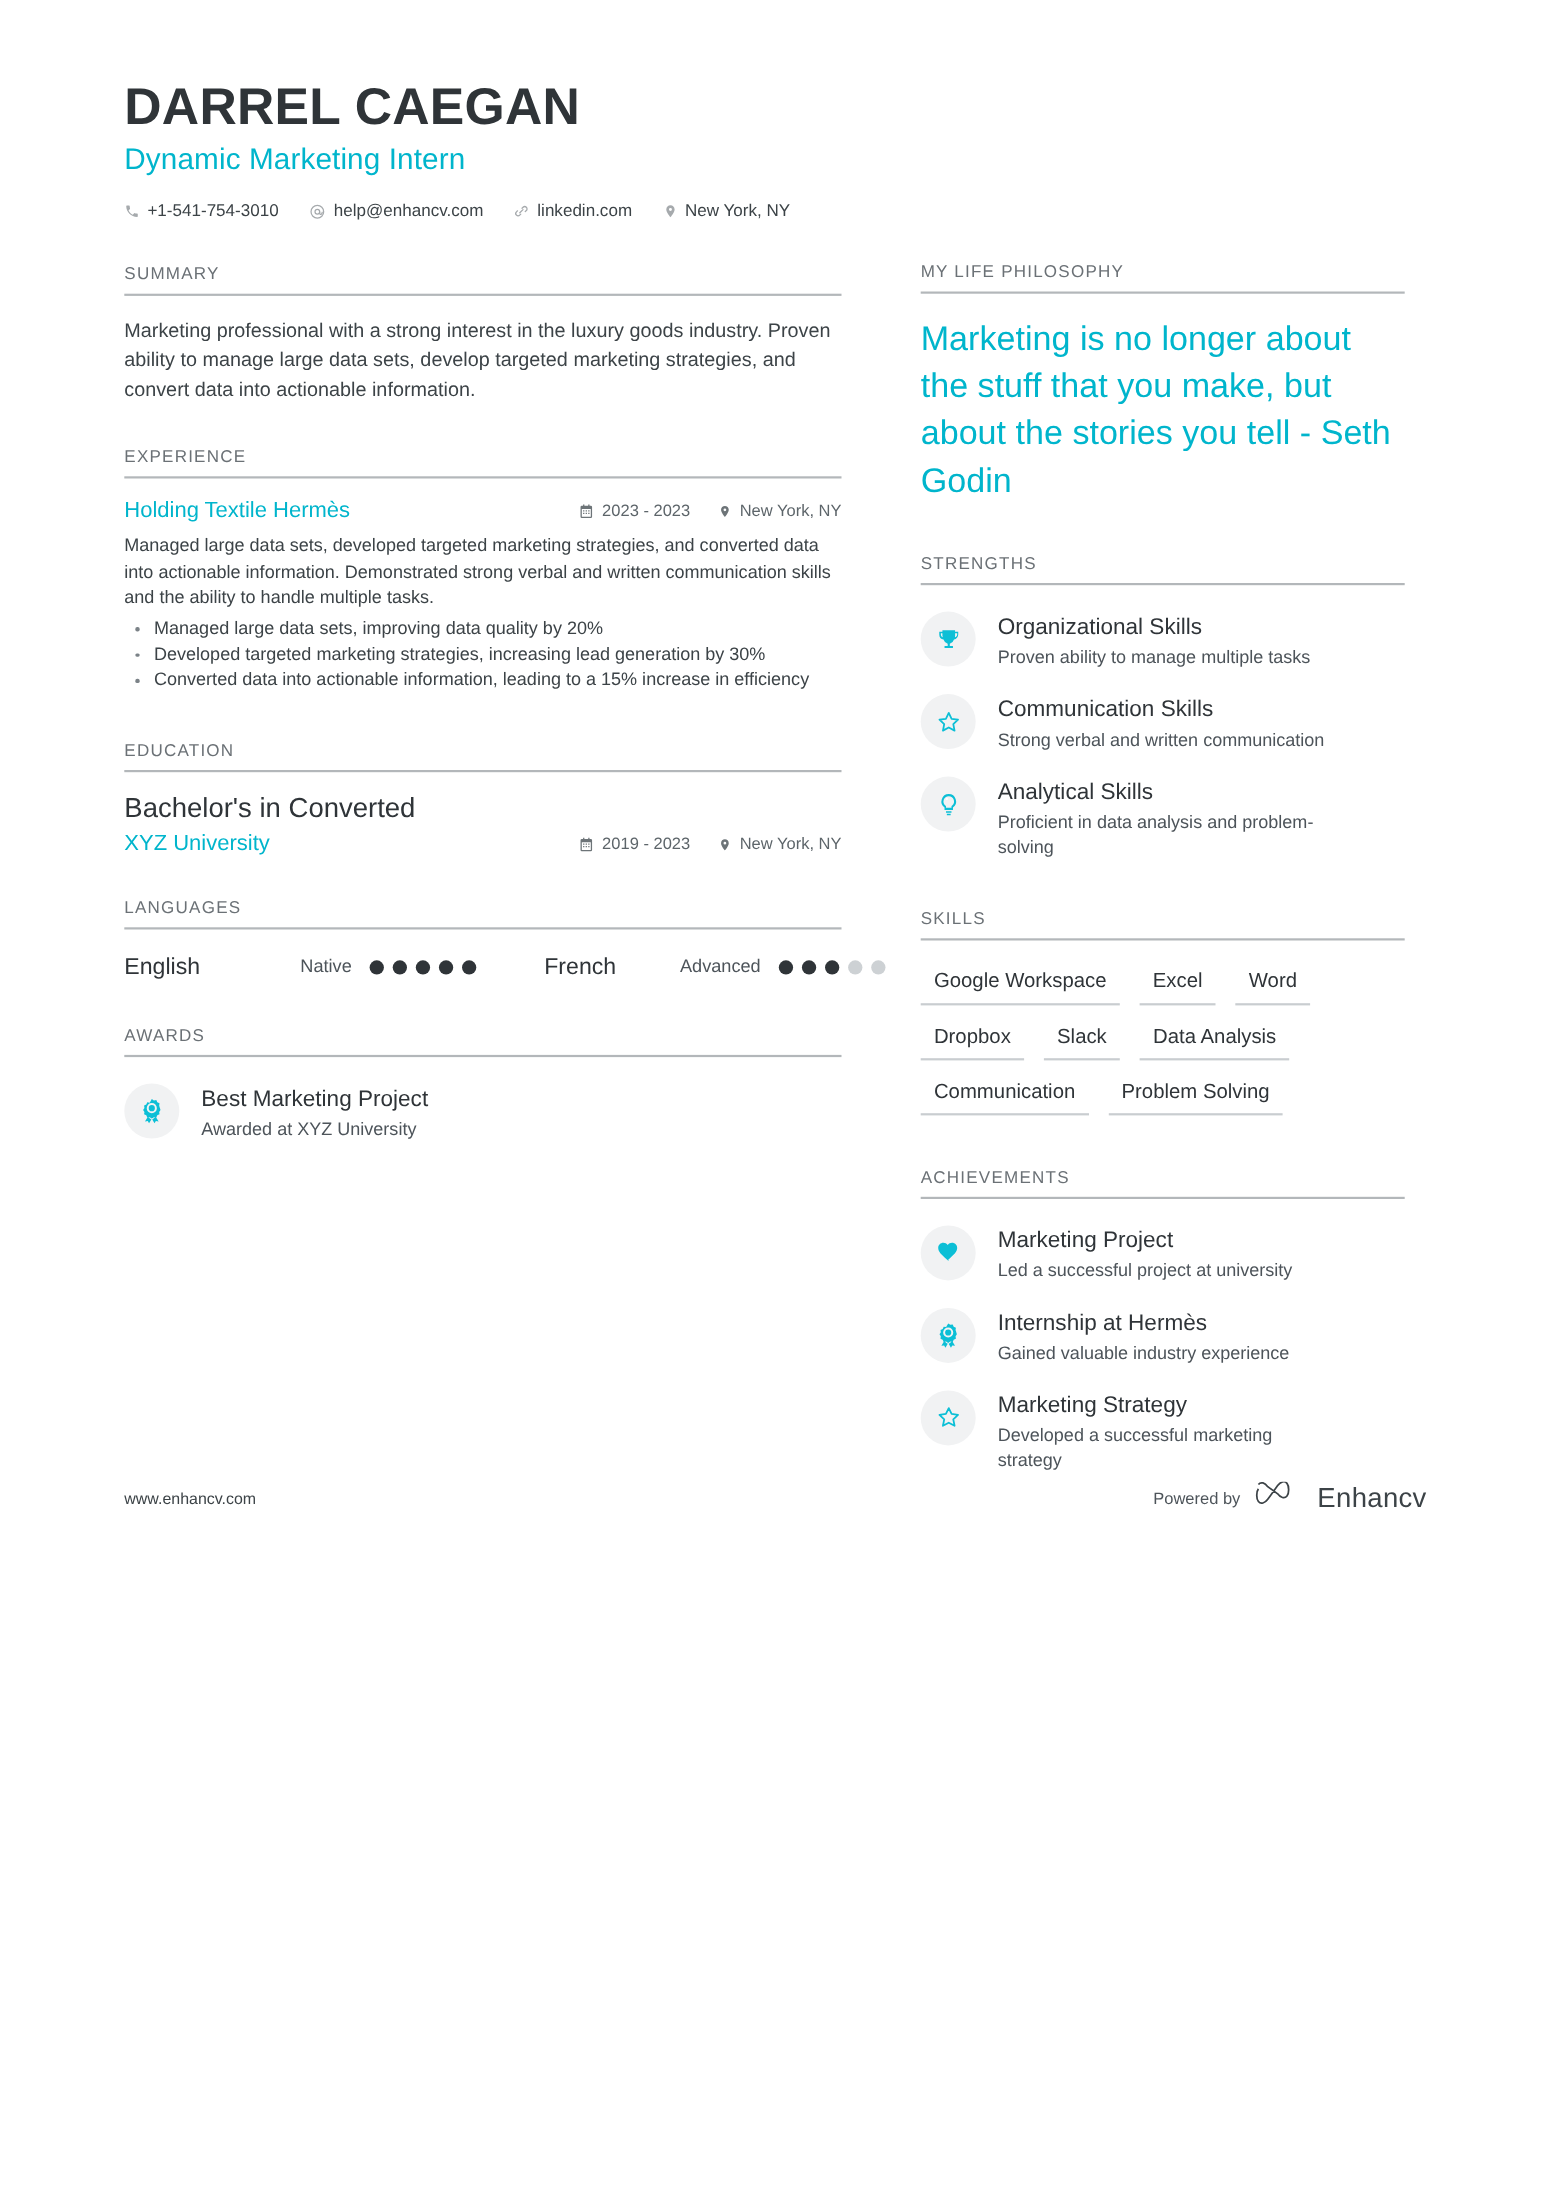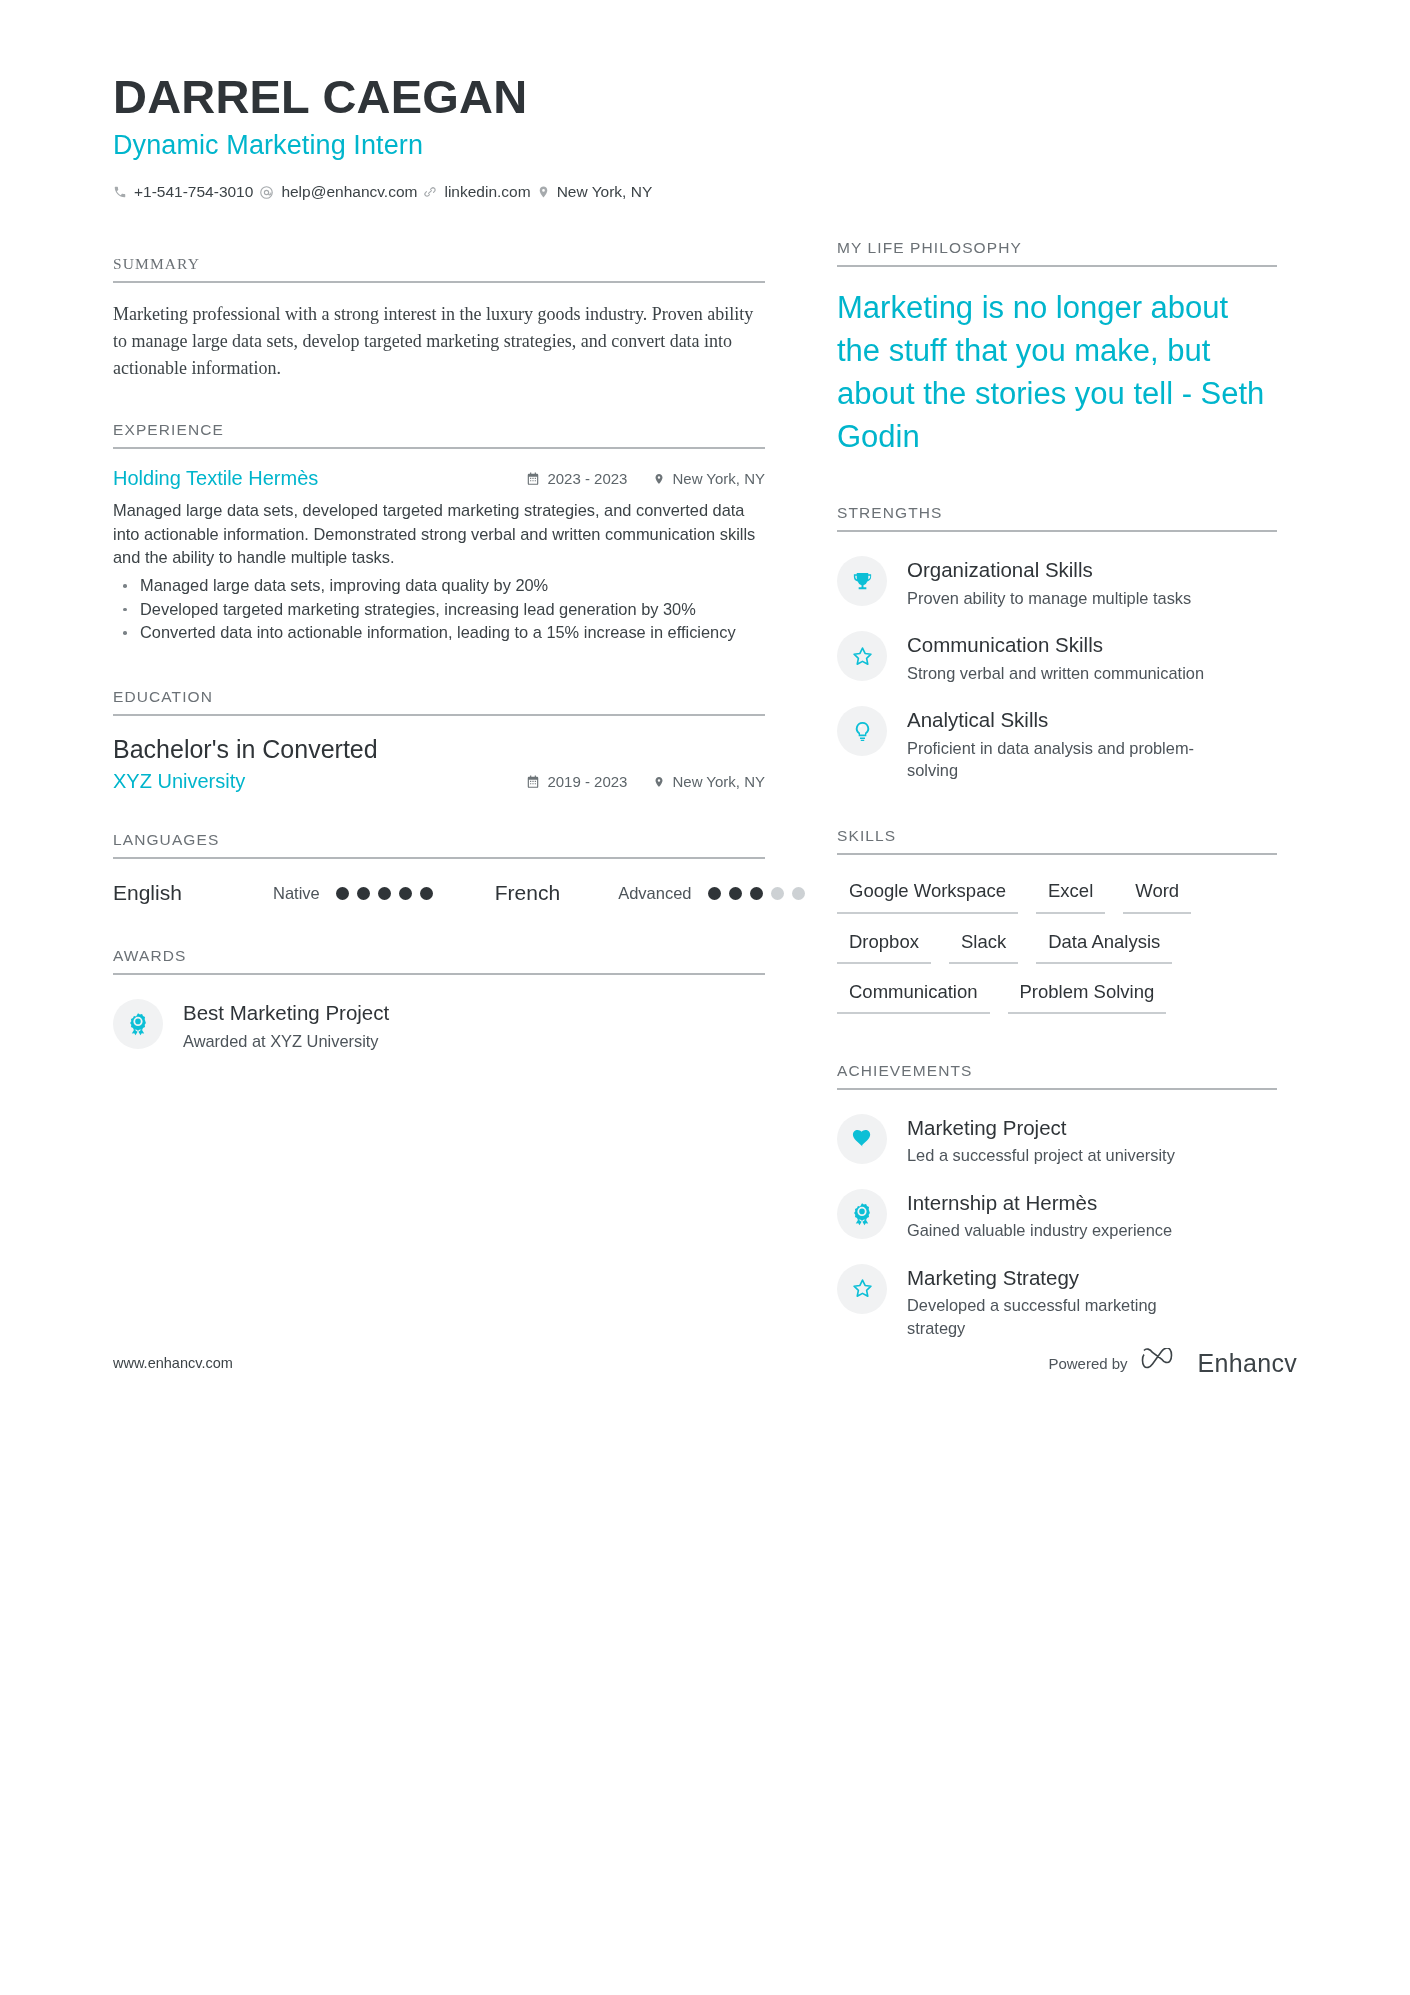--- a/index.html
+++ b/index.html
@@ -32,21 +32,21 @@
   .role {
     font-size: 27px;
     color: #00b5cc;
     margin-top: 9px;
     letter-spacing: 0.1px;
   }
   .contact-row {
     display: flex;
     align-items: center;
     margin-top: 22px;
-    gap: 6px;
+    gap: 28px;
     font-size: 15.5px;
     color: #3c4347;
   }
   .contact-item { display: flex; align-items: center; gap: 7px; white-space: nowrap; }
   .contact-item .ic { display: inline-flex; align-items: center; color: #a6aaad; }
   .contact-item .ic svg { display: block; }
 
   
   .columns {
     display: flex;
@@ -257,21 +257,21 @@
         <span>New York, NY</span>
       </div>
 
     </div>
   </div>
 
   <div class="columns">
 
     <div class="col-left">
 
-      <div class="sec" style="margin-top:18px;font-family:Liberation Serif, serif;">
+      <div class="sec" style="margin-top:4px;">
         <div class="sec-title">SUMMARY</div>
         <div class="sec-rule"></div>
         <div class="sec-body" style="padding-bottom:36px;">
           <div class="summary-text">Marketing professional with a strong interest in the luxury goods industry. Proven ability to manage large data sets, develop targeted marketing strategies, and convert data into actionable information.</div>
         </div>
       </div>
 
       <div class="sec">
         <div class="sec-title">EXPERIENCE</div>
         <div class="sec-rule"></div>

